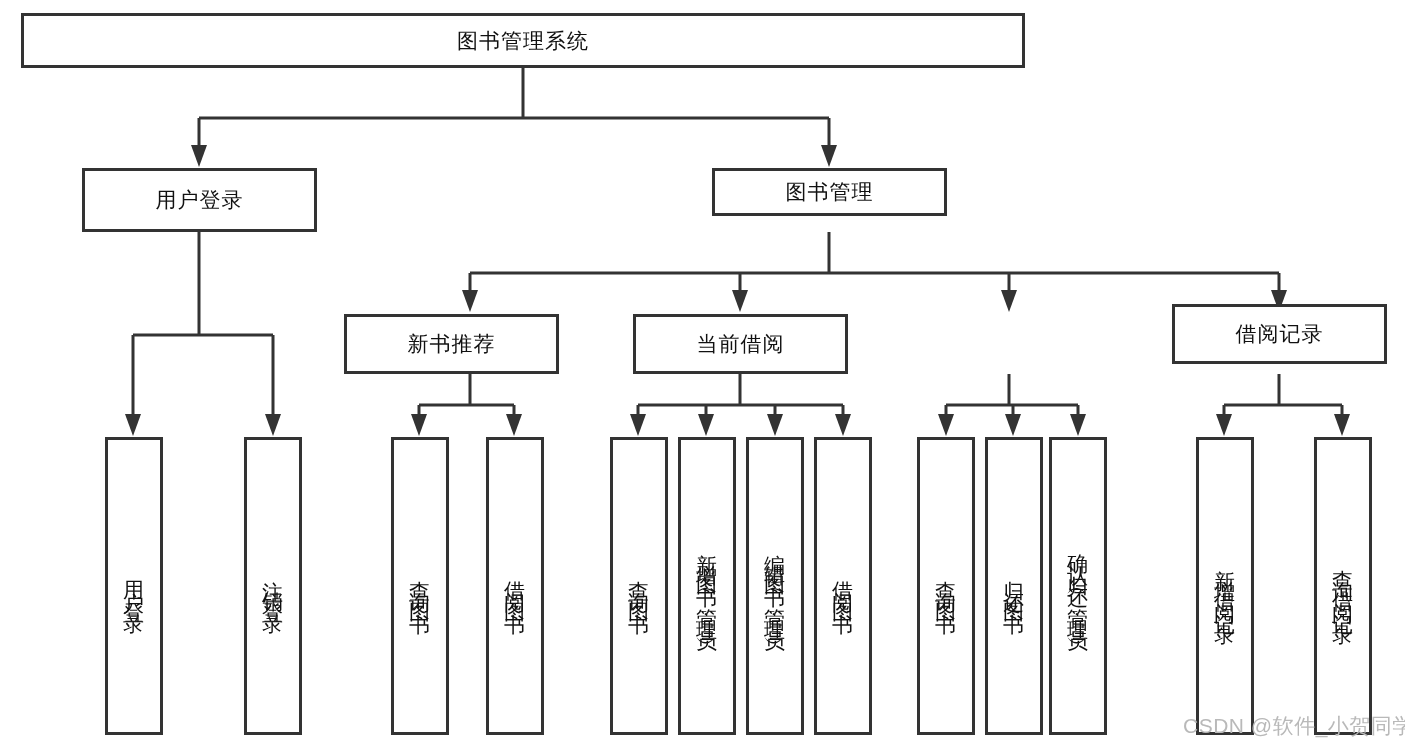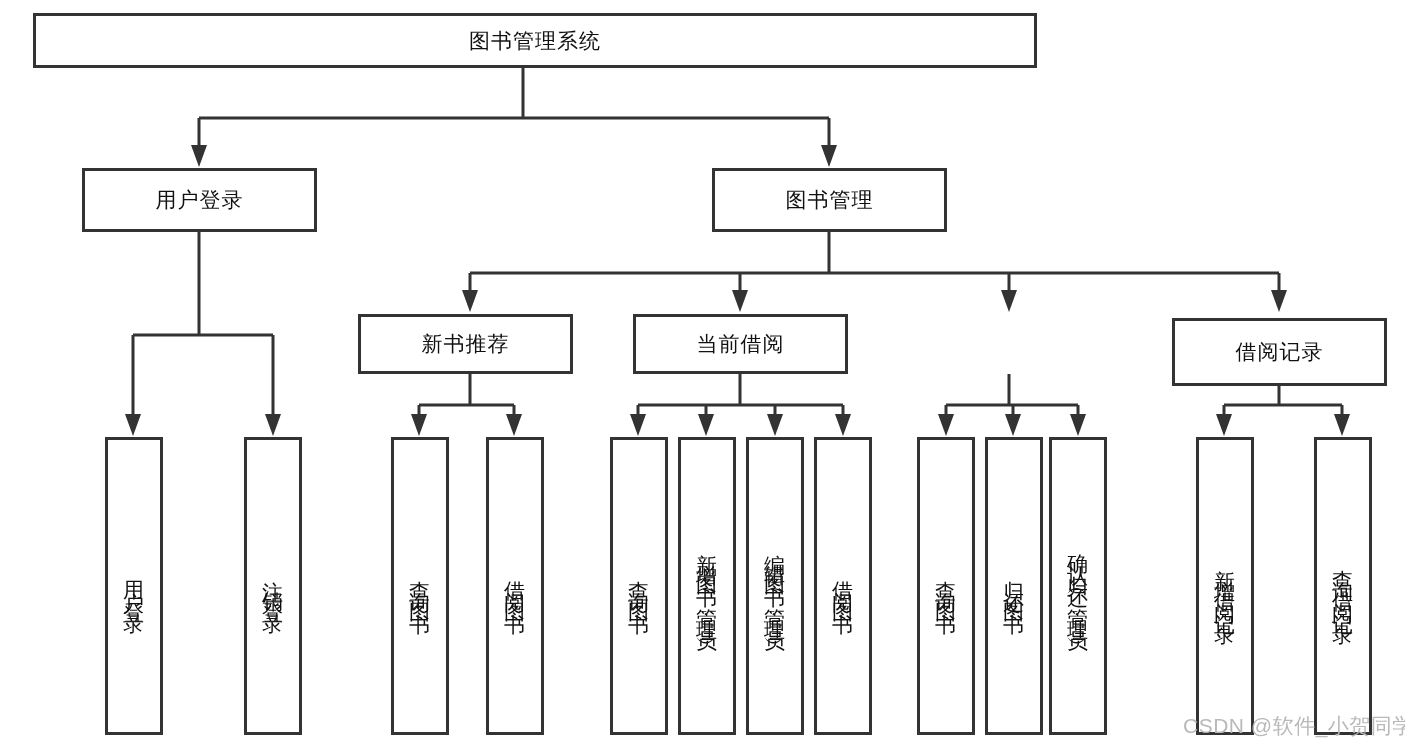--- a/index.html
+++ b/index.html
@@ -29,29 +29,29 @@
     border: 3px solid #333333;
     box-sizing: border-box;
     display: flex;
     align-items: center;
     justify-content: center;
     font-size: 21px;
     letter-spacing: 1px;
     white-space: nowrap;
   }
   
-  .b-root  { left: 21px;   top: 13px;  width: 1004px; height: 55px; margin-left: 12px; }
+  .b-root  { left: 21px;   top: 13px;  width: 1004px; height: 55px; }
   
   .b-l2-0  { left: 82px;   top: 168px; width: 235px;  height: 64px; }
-  .b-l2-1  { left: 712px;  top: 168px; width: 235px;  height: 64px; }
-  
-  .b-l3-0  { left: 358px;  top: 314px; width: 215px;  height: 60px; justify-content: center; }
+  .b-l2-1  { left: 712px;  top: 168px; width: 235px;  height: 48px; }
+  
+  .b-l3-0  { left: 344px;  top: 314px; width: 215px;  height: 60px; justify-content: center; }
   .b-l3-1  { left: 633px;  top: 314px; width: 215px;  height: 60px; }
   .b-l3-2  { left: 902px;  top: 314px; width: 215px;  height: 60px; }
-  .b-l3-3  { left: 1172px; top: 318px; width: 215px;  height: 68px; align-items: center; }
+  .b-l3-3  { left: 1172px; top: 304px; width: 215px;  height: 60px; align-items: center; }
   
   .leaf {
     position: absolute;
     top: 437px;
     width: 58px;
     height: 298px;
     background: #ffffff;
     border: 3px solid #333333;
     box-sizing: border-box;
     display: flex;

